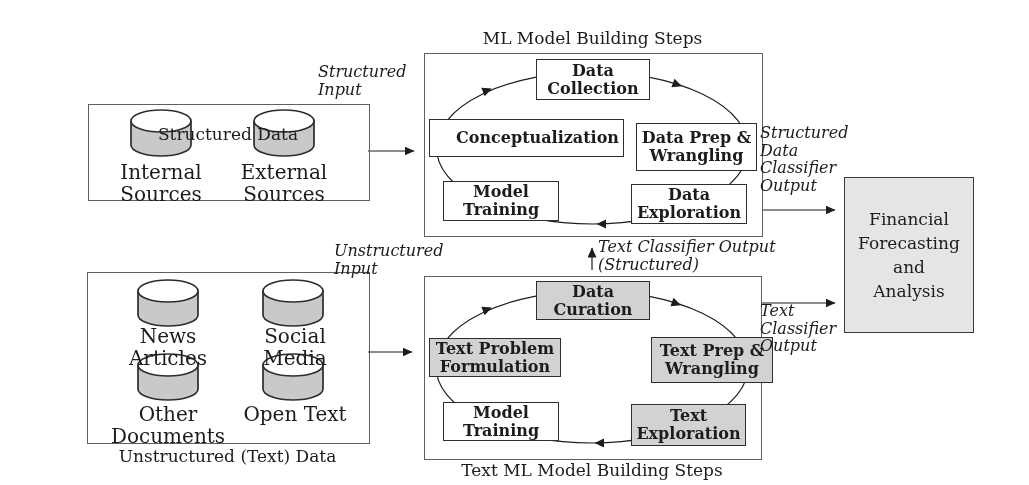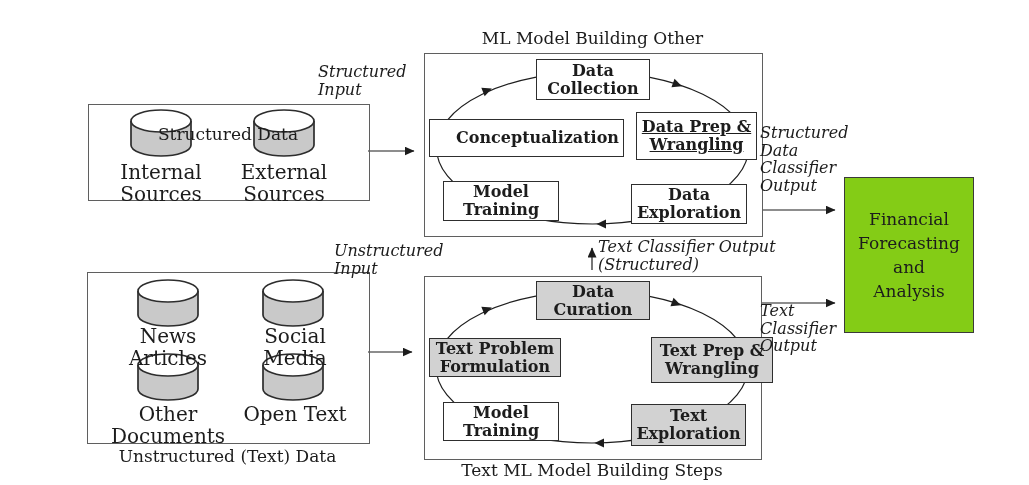--- a/index.html
+++ b/index.html
@@ -18,21 +18,21 @@
   .box.gray{background:#d2d2d2;}
   .title{position:absolute;z-index:3;text-align:center;font-size:17px;white-space:pre-line;}
   .annot{
     position:absolute;z-index:3;text-align:left;font-style:italic;
     font-size:16px;line-height:1.1;white-space:pre-line;
   }
   .srclabel{position:absolute;z-index:3;text-align:center;font-size:20px;line-height:1.12;white-space:pre-line;}
   .financial{
     position:absolute;z-index:2;display:flex;align-items:center;justify-content:center;
     text-align:center;white-space:pre-line;font-size:17px;line-height:1.42;
-    background:#84cc16;border:1.4px solid #3a3a3a;
+    background:#e5e5e5;border:1.4px solid #3a3a3a;
   }
 </style>
 </head>
 <body>
 
 <svg class="layer" width="1029" height="485" viewBox="0 0 1029 485">
   <defs>
     <marker id="ah" markerWidth="11" markerHeight="10" refX="9.5" refY="4.5" orient="auto" markerUnits="userSpaceOnUse">
       <path d="M0,0 L10,4.5 L0,9 Z" fill="#1c1c1c"></path>
     </marker>
@@ -83,26 +83,26 @@
 
 <div class="title" style="left:88px;top:76px;width:280px;margin-top:48px;">Structured Data</div>
 <div class="outer" style="left:88px;top:104px;width:280px;height:95px;"></div>
 <div class="srclabel" style="left:116px;top:161px;width:90px;">Internal
 Sources</div>
 <div class="srclabel" style="left:239px;top:161px;width:90px;">External
 Sources</div>
 <div class="annot" style="left:318px;top:63px;width:120px;">Structured
 Input</div>
 
-<div class="title" style="left:424px;top:28px;width:337px;">ML Model Building Other</div>
+<div class="title" style="left:424px;top:28px;width:337px;">ML Model Building Steps</div>
 <div class="outer" style="left:424px;top:53px;width:337px;height:182px;"></div>
 <div class="box" style="left:536px;top:59px;width:112px;height:39px;">Data
 Collection</div>
 <div class="box" style="left:429px;top:119px;width:171px;height:36px;padding-left:22px;">Conceptualization</div>
-<div class="box" style="left:636px;top:112px;width:119px;height:46px;text-decoration:underline;">Data Prep &amp;
+<div class="box" style="left:636px;top:123px;width:119px;height:46px;">Data Prep &amp;
 Wrangling</div>
 <div class="box" style="left:443px;top:181px;width:114px;height:38px;">Model
 Training</div>
 <div class="box" style="left:631px;top:184px;width:114px;height:38px;">Data
 Exploration</div>
 <div class="annot" style="left:760px;top:124px;width:90px;">Structured
 Data
 Classifier
 Output</div>
 

